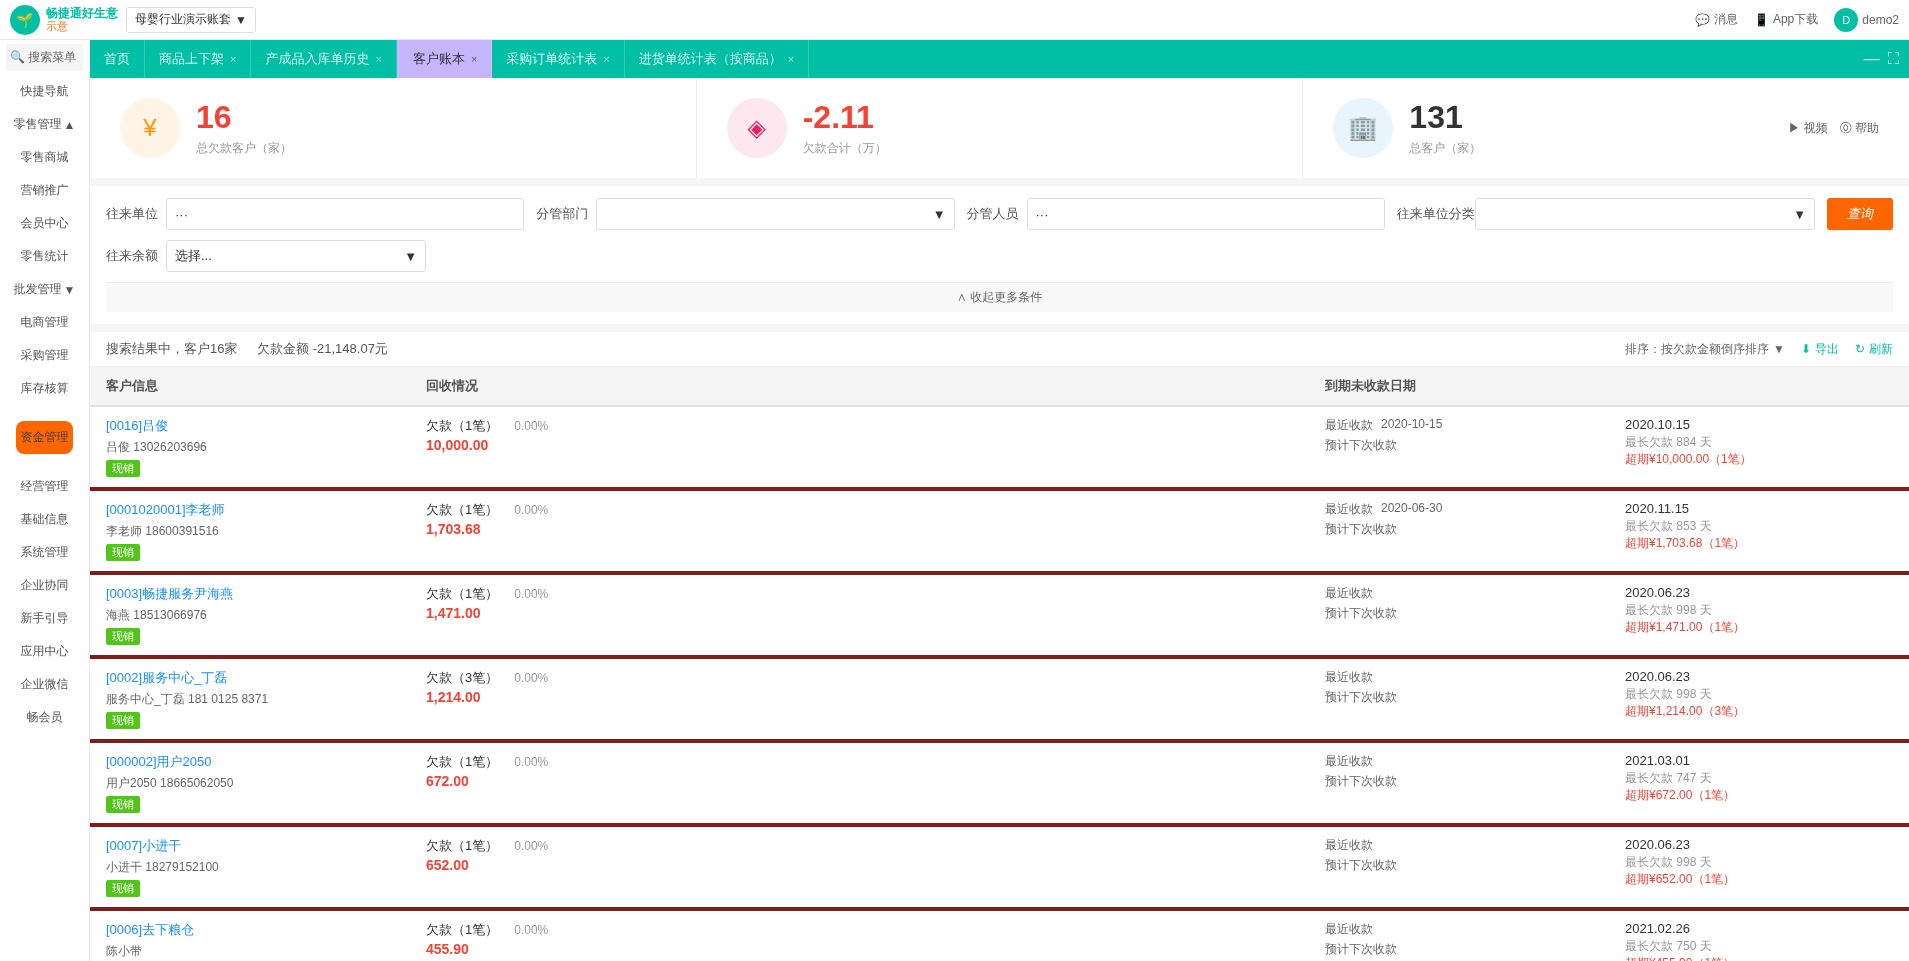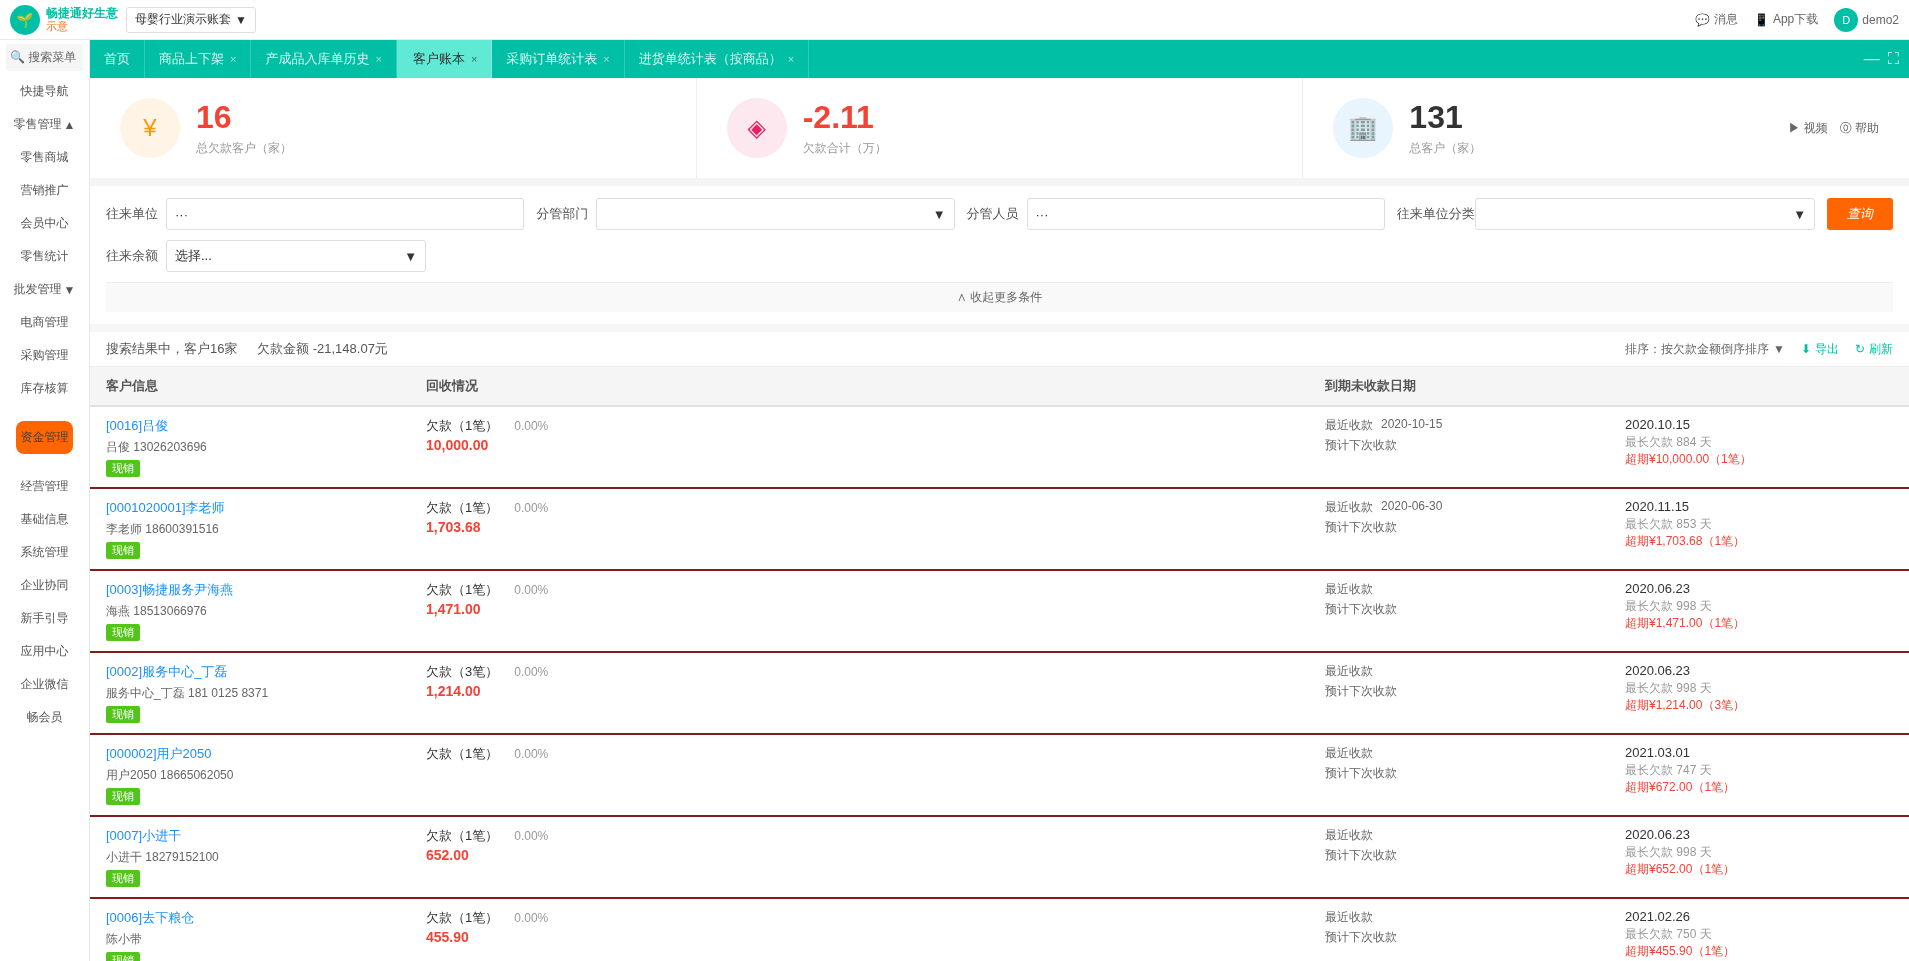--- a/index.html
+++ b/index.html
@@ -26,21 +26,21 @@
     .sidebar-item.active { background: #ff6600; color: #404040; border-radius: 8px; margin: 16px; }
     .sidebar-item.has-arrow { display: flex; align-items: center; justify-content: center; gap: 2px; }
     .sidebar-search { background: #f5f5f5; border-radius: 3px; margin: 4px 6px; padding: 5px 4px; font-size: 12px; color: #666; cursor: pointer; }
 
     
     .content-area { flex: 1; display: flex; flex-direction: column; overflow: hidden; }
 
     
     .tab-bar { height: 38px; background: #00bfa5; display: flex; align-items: stretch; }
     .tab { display: flex; align-items: center; padding: 0 14px; font-size: 13px; color: rgba(255,255,255,0.85); cursor: pointer; white-space: nowrap; border-right: 1px solid rgba(255,255,255,0.2); }
-    .tab.active { background: #5eead4; color: #333; padding-left: 16px; }
+    .tab.active { background: #c4b5fd; color: #333; padding-left: 16px; }
     .tab .close-btn { margin-left: 6px; font-size: 11px; opacity: 0.7; }
     .tab-spacer { flex: 1; }
     .tab-controls { display: flex; align-items: center; gap: 8px; padding: 0 10px; }
     .tab-ctrl-btn { color: rgba(255,255,255,0.85); font-size: 16px; cursor: pointer; }
 
     
     .page-content { flex: 1; overflow: auto; background: #f5f5f5; }
 
     
     .stats-header { background: #fff; display: flex; margin-bottom: 8px; }
@@ -70,21 +70,21 @@
     .result-bar { background: #fff; padding: 8px 16px; display: flex; align-items: center; justify-content: space-between; border-bottom: 1px solid #eee; }
     .result-info { font-size: 13px; color: #555; }
     .result-actions { display: flex; align-items: center; gap: 16px; font-size: 12px; color: #666; }
     .sort-select { display: flex; align-items: center; gap: 4px; cursor: pointer; }
     .action-btn { display: flex; align-items: center; gap: 4px; cursor: pointer; color: #00bfa5; }
 
     
     .data-table { width: 100%; background: #fff; }
     .table-header { display: grid; grid-template-columns: 320px 1fr 300px 300px; background: #f5f5f5; border-bottom: 2px solid #e0e0e0; }
     .th { padding: 10px 16px; font-size: 13px; font-weight: bold; color: #555; }
-    .table-row-item { display: grid; grid-template-columns: 320px 1fr 300px 300px; border-bottom: 2px solid #7f1d1d; background: #fff; }
+    .table-row-item { display: grid; grid-template-columns: 320px 1fr 300px 300px; border-bottom: 4px solid #7f1d1d; background: #fff; }
     .td { padding: 10px 16px; font-size: 13px; vertical-align: top; }
 
     .customer-name { color: #1890ff; cursor: pointer; font-size: 13px; }
     .customer-phone { color: #666; font-size: 12px; margin-top: 4px; }
     .customer-tag { display: inline-block; background: #52c41a; color: white; font-size: 11px; padding: 1px 6px; border-radius: 2px; margin-top: 4px; }
     .debt-count { color: #333; font-size: 13px; }
     .debt-amount { color: #f44336; font-size: 14px; font-weight: bold; margin-top: 2px; }
     .debt-percent { color: #999; font-size: 12px; }
     .debt-row { display: flex; align-items: baseline; gap: 16px; }
     .recovery-info { color: #666; font-size: 12px; }
@@ -454,20 +454,21 @@
             <div class="td">
               <div class="customer-name">[000002]用户2050</div>
               <div class="customer-phone">用户2050 18665062050</div>
               <span class="customer-tag">现销</span>
             </div>
             <div class="td">
               <div class="debt-row">
                 <span class="debt-count">欠款（1笔）</span>
                 <span class="debt-percent">0.00%</span>
               </div>
+              <div class="debt-amount">672.00</div>
             </div>
             <div class="td">
               <div class="recovery-row">
                 <span class="recovery-info">最近收款</span>
                 <span class="recovery-info"></span>
               </div>
               <div class="recovery-info">预计下次收款</div>
             </div>
             <div class="td">
               <div class="overdue-date">2021.03.01</div>

